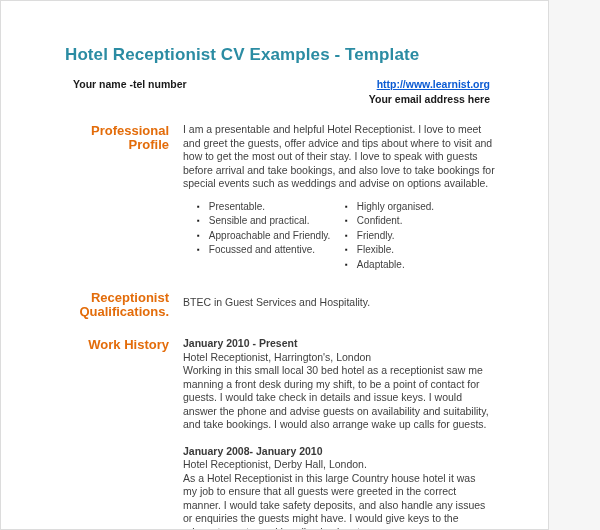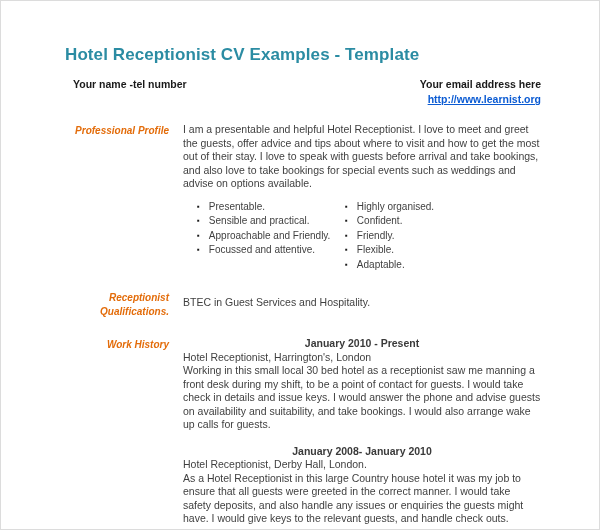--- a/index.html
+++ b/index.html
@@ -1,20 +1,20 @@
 <!DOCTYPE html>
 <html><head>
 <meta charset="utf-8">
 <style>
   * { box-sizing: border-box; }
   html,body { margin:0; padding:0; background:#f6f6f6; }
   body { font-family:"Liberation Sans", sans-serif; }
   .page {
     position:relative;
-    width:600px; height:530px;
+    width:549px; height:530px;
     background:#ffffff;
     border:1px solid #dcdcdc;
     overflow:hidden;
   }
   .content {
     padding:44px 58px 0 64px;
   }
   .doc-title {
     font-size:17px;
     font-weight:bold;
@@ -45,26 +45,25 @@
   }
   .section {
     display:flex;
     align-items:flex-start;
     margin-bottom:18px;
   }
   .section-label {
     width:104px;
     flex-shrink:0;
     text-align:right;
-    font-size:10px;
+    font-size:13px;
     font-weight:bold;
     color:#E36C0A;
     line-height:14px;
     padding-top:1px;
-    font-style:italic;
   }
   .section-body {
     flex:1;
     margin-left:14px;
     font-size:10.5px;
     color:#3f3f3f;
     line-height:13.5px;
   }
   .bullets {
     display:flex;
@@ -85,40 +84,40 @@
     color:#1a1a1a;
     margin-right:9px;
     flex-shrink:0;
   }
   .bullet-text {
     font-size:10px;
     color:#3f3f3f;
     line-height:13.5px;
   }
   .job { margin-bottom:13px; }
-  .job-dates { font-weight:bold; color:#3a3a3a;text-align:center; }
+  .job-dates { font-weight:bold; color:#3a3a3a; }
   .job-title { color:#3f3f3f; }
   .job-desc { color:#3f3f3f; }
   .qual-body { padding-top:6px; }
 </style>
 </head>
 <body>
 
 <div class="page">
   <div class="content">
 
     <h1 class="doc-title">Hotel Receptionist CV Examples - Template</h1>
 
     <div class="header-row">
       <div class="header-left">
         <div>Your name -tel number</div>
       </div>
       <div class="header-right">
+        <div><a class="link">http://www.learnist.org</a></div>
         <div>Your email address here</div>
-        <div><a class="link">http://www.learnist.org</a></div>
       </div>
     </div>
 
     <div class="section">
       <div class="section-label">Professional Profile</div>
       <div class="section-body">
         <div>I am a presentable and helpful Hotel Receptionist. I love to meet and greet the guests, offer advice and tips about where to visit and how to get the most out of their stay. I love to speak with guests before arrival and take bookings, and also love to take bookings for special events such as weddings and advise on options available.</div>
         <div class="bullets">
           <div class="bullet-col bullet-col-left">
             <div class="bullet-item">

